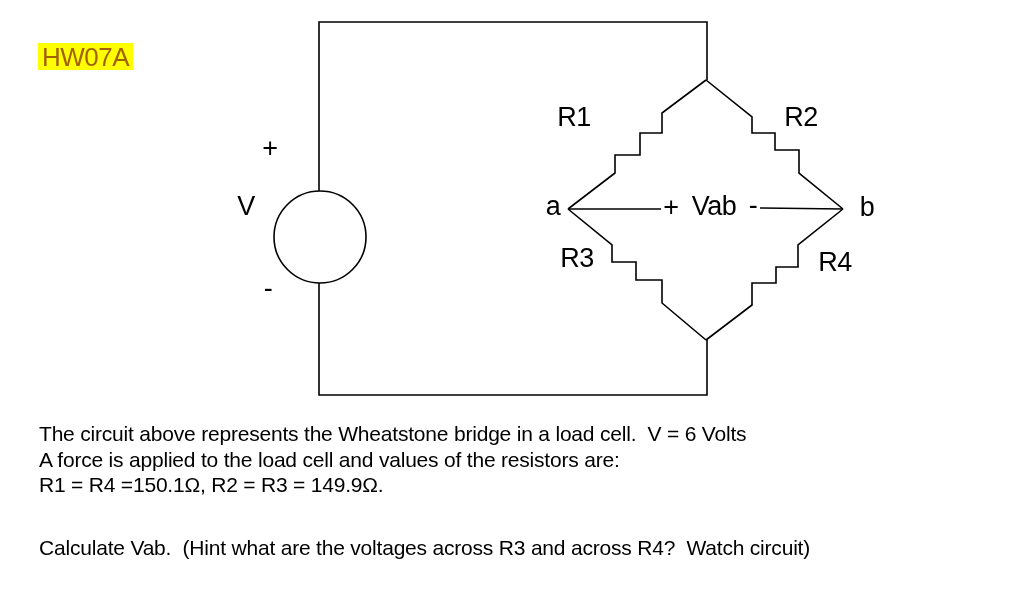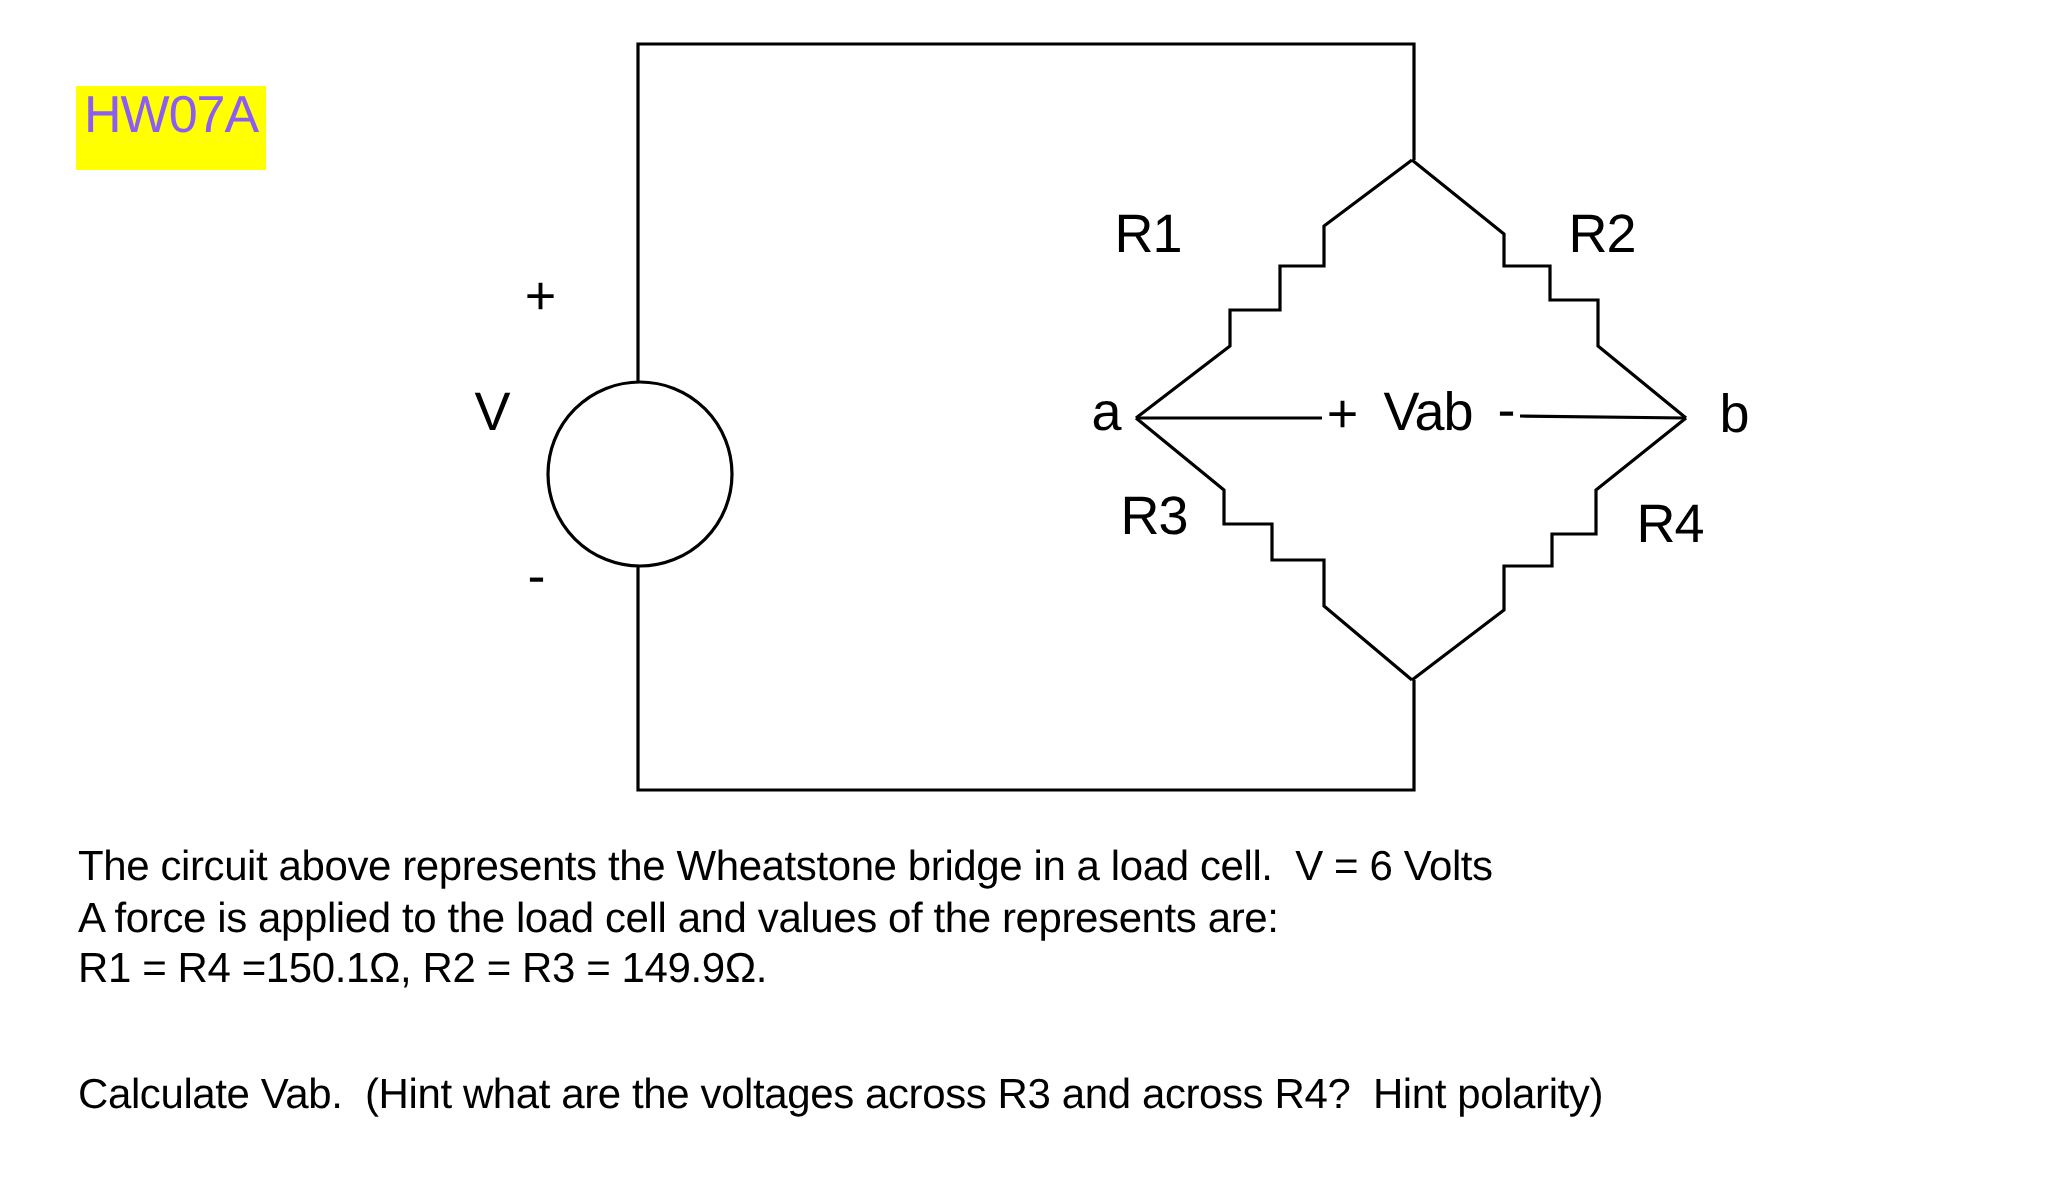--- a/index.html
+++ b/index.html
@@ -13,27 +13,27 @@
     height: 597px;
     background: #ffffff;
     font-family: "Liberation Sans", "DejaVu Sans", sans-serif;
     color: #000000;
     overflow: hidden;
   }
   .hw-tag {
     position: absolute;
     left: 38px;
     top: 43px;
-    height: 42px;
+    height: 27px;
     line-height: 29px;
     padding: 0 4px;
     background: #ffff00;
     font-size: 26px;
     letter-spacing: -0.5px;
-    color: #8b5cf6;
+    color: #a16207;
     white-space: pre;
   }
   .circuit {
     position: absolute;
     left: 0;
     top: 0;
   }
   .circuit path,
   .circuit circle {
     fill: none;
@@ -98,21 +98,21 @@
       <text x="867" y="216">b</text>
 
       <text x="671" y="216">+</text>
       <text x="714" y="215">Vab</text>
       <text x="753" y="214">-</text>
     </g>
   </svg>
 
   <div class="problem-block para-1">
     <div class="pline">The circuit above represents the Wheatstone bridge in a load cell.  V = 6 Volts</div>
-    <div class="pline">A force is applied to the load cell and values of the represents are:</div>
+    <div class="pline">A force is applied to the load cell and values of the resistors are:</div>
     <div class="pline">R1 = R4 =150.1Ω, R2 = R3 = 149.9Ω.</div>
   </div>
 
   <div class="problem-block para-2">
-    <div class="pline">Calculate Vab.  (Hint what are the voltages across R3 and across R4?  Hint polarity)</div>
+    <div class="pline">Calculate Vab.  (Hint what are the voltages across R3 and across R4?  Watch circuit)</div>
   </div>
 
 </div>
 
 </body></html>

